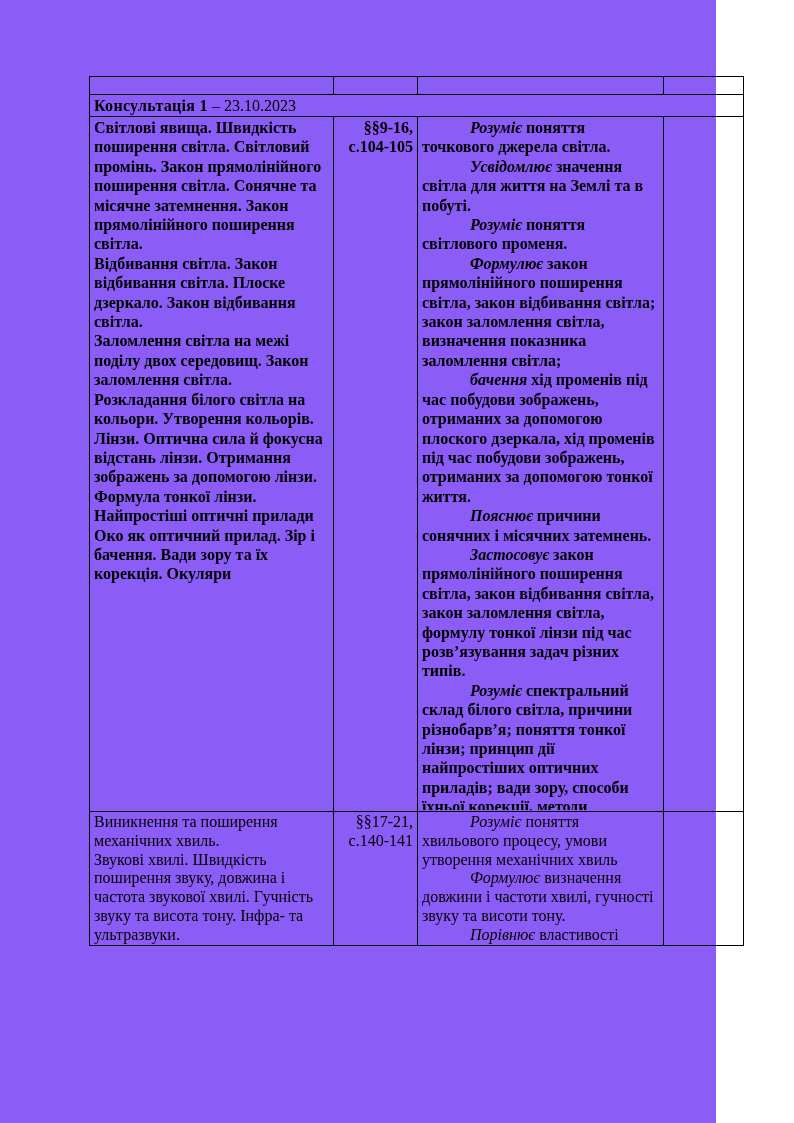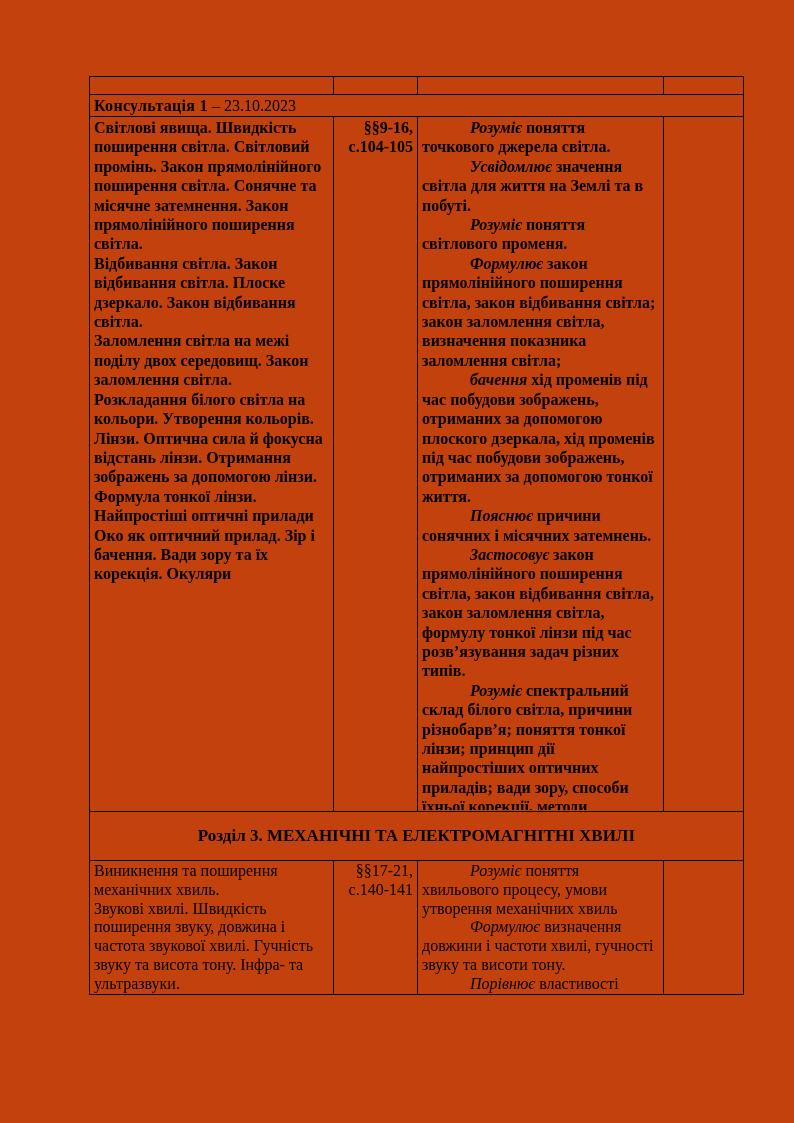--- a/index.html
+++ b/index.html
@@ -3,21 +3,21 @@
 <meta charset="utf-8">
 <style>
   html, body { margin: 0; padding: 0; }
   body {
     width: 794px; height: 1123px;
     background: #ffffff;
     font-family: "Liberation Serif", "DejaVu Serif", serif;
     color: #000000;
     overflow: hidden;
   }
-  .page { position: relative; width: 794px; height: 1123px; background: #c2410c; }
+  .page { position: relative; width: 716px; height: 1123px; background: #8b5cf6; }
   table.doc {
     position: absolute; left: 89px; top: 76px;
     width: 654px;
     border-collapse: collapse; table-layout: fixed;
   }
   table.doc td {
     border: 1px solid #000;
     vertical-align: top;
     padding: 1px 4px;
     font-size: 16px;
@@ -85,23 +85,20 @@
               <p><em>Пояснює</em><span> причини сонячних і місячних затемнень.</span></p>
               <p><em>Застосовує</em><span> закон прямолінійного поширення світла, закон відбивання світла, закон заломлення світла, формулу тонкої лінзи під час розв’язування задач різних типів.</span></p>
               <p><em>Розуміє</em><span> спектральний склад білого світла, причини різнобарв’я; поняття тонкої лінзи; принцип дії найпростіших оптичних приладів; вади зору, способи їхньої корекції, методи профілактики захворювань органів зору.</span></p>
               <p><em>Усвідомлює</em><span> значення гігієни зору та профілактики його вад.</span></p>
             </div>
         </td>
         <td>
           <div class="cell-inner h1"></div>
         </td>
       </tr>
-      <tr class="r-section s3">
-        <td colspan="4">Розділ 3. МЕХАНІЧНІ ТА ЕЛЕКТРОМАГНІТНІ ХВИЛІ</td>
-      </tr>
       <tr class="r-body r-body2">
         <td>
           <div class="cell-inner h2">
               <p><span>Виникнення та поширення механічних хвиль.</span></p>
               <p><span>Звукові хвилі. Швидкість поширення звуку, довжина і частота звукової хвилі. Гучність звуку та висота тону. Інфра- та ультразвуки.</span></p>
             </div>
         </td>
         <td>
           <div class="cell-inner h2 pages">§§17-21,
 с.140-141</div>

